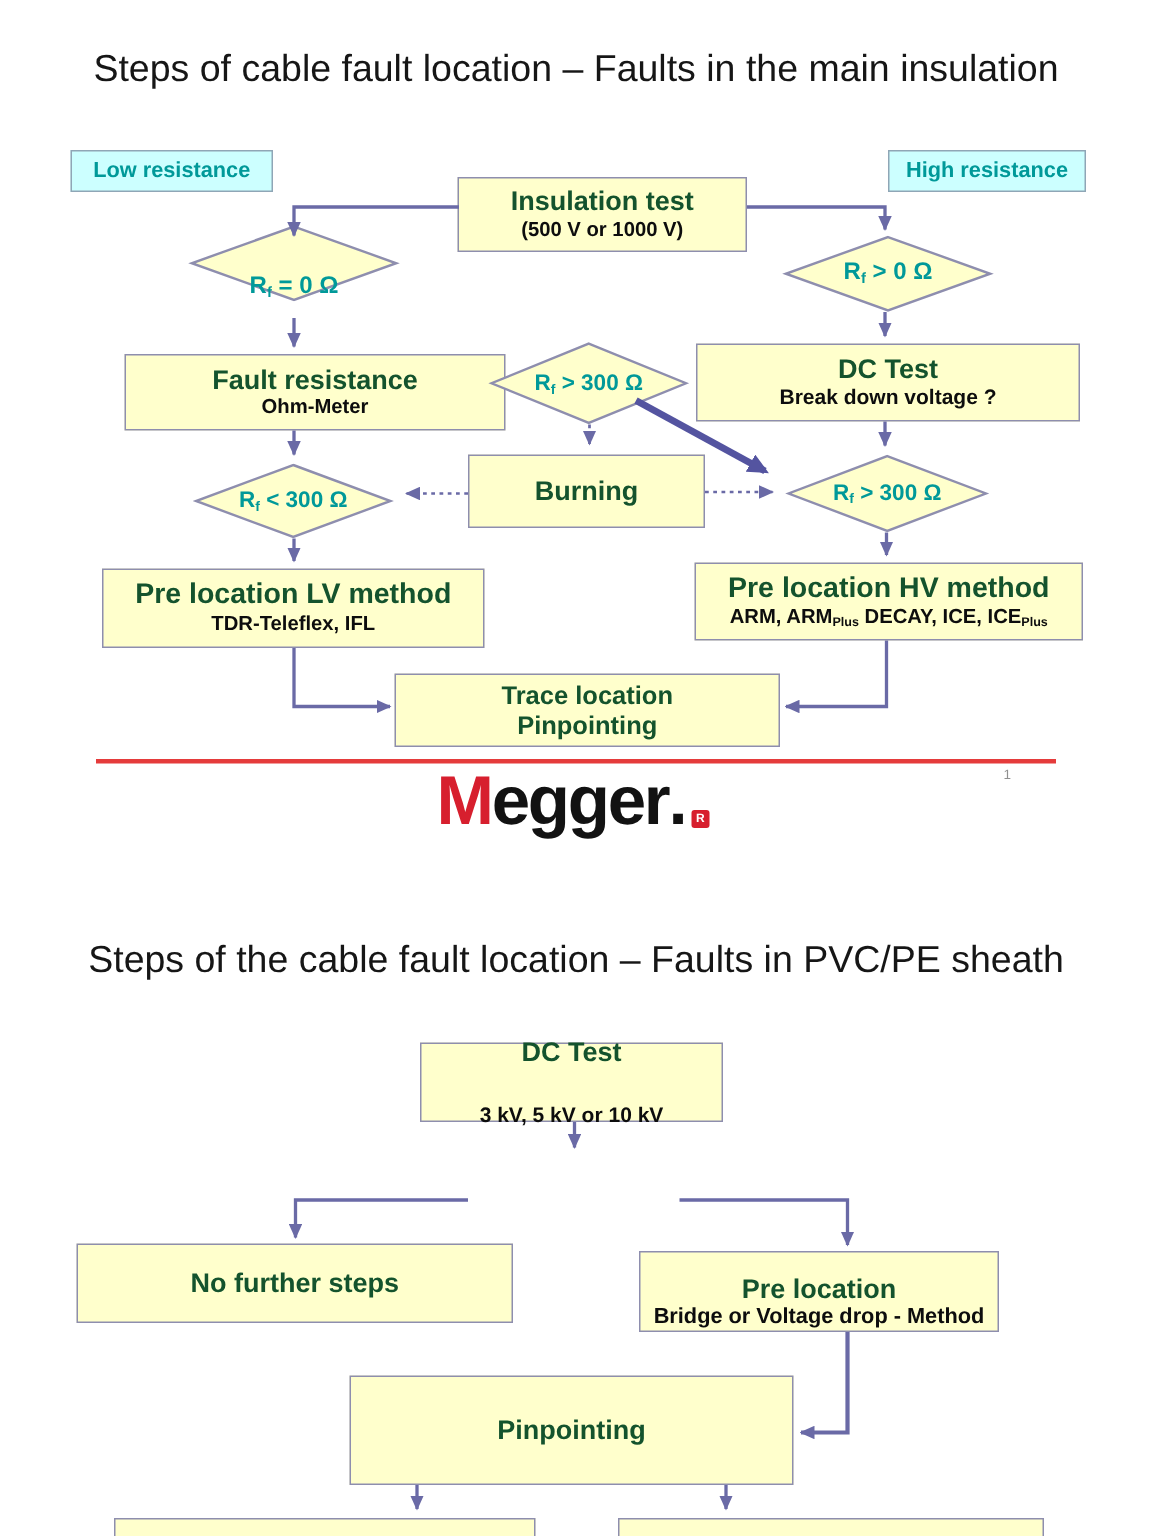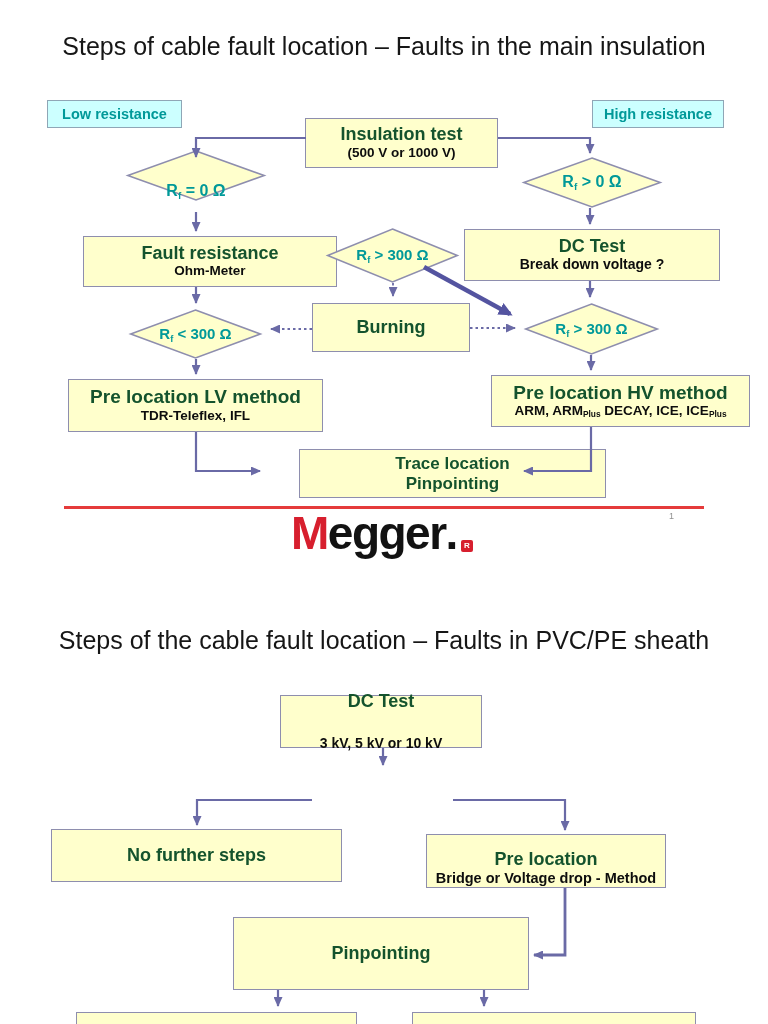--- a/index.html
+++ b/index.html
@@ -91,26 +91,26 @@
       <polygon points="50,2 98,50 50,98 2,50" fill="#FFFFCC" stroke="#8E8EAE" stroke-width="1.6" vector-effect="non-scaling-stroke"></polygon>
     </svg>
     <div class="dtext" style="font-size:15px;"><span>R</span><span class="sb">f</span><span> &gt; 300 Ω</span></div>
   </div>
 
   <div class="abs node" style="left:68px;top:379px;width:255px;height:53px;">
     <div class="t t-big">Pre location LV method</div>
     <div class="s">TDR-Teleflex, IFL</div>
   </div>
 
-  <div class="abs node" style="left:463px;top:375px;width:259px;height:52px;margin-left:28px;">
+  <div class="abs node" style="left:463px;top:375px;width:259px;height:52px;">
     <div class="t t-big">Pre location HV method</div>
     <div class="s"><span>ARM, ARM</span><span class="sb">Plus</span><span> DECAY, ICE, ICE</span><span class="sb">Plus</span></div>
   </div>
 
-  <div class="abs node" style="left:263px;top:449px;width:307px;height:49px;margin-left:36px;">
+  <div class="abs node" style="left:263px;top:449px;width:257px;height:49px;">
     <div class="t" style="font-size:17px;">Trace location</div>
     <div class="t" style="font-size:17px;">Pinpointing</div>
   </div>
 
   <div class="abs redline" style="left:64px;top:506px;width:640px;"></div>
   <div class="abs pagenum" style="left:669px;top:511px;">1</div>
 
   <div class="abs logo" style="left:291px;top:510px;height:46px;">
     <span class="logo-m">M</span>
       <span>egger</span>

